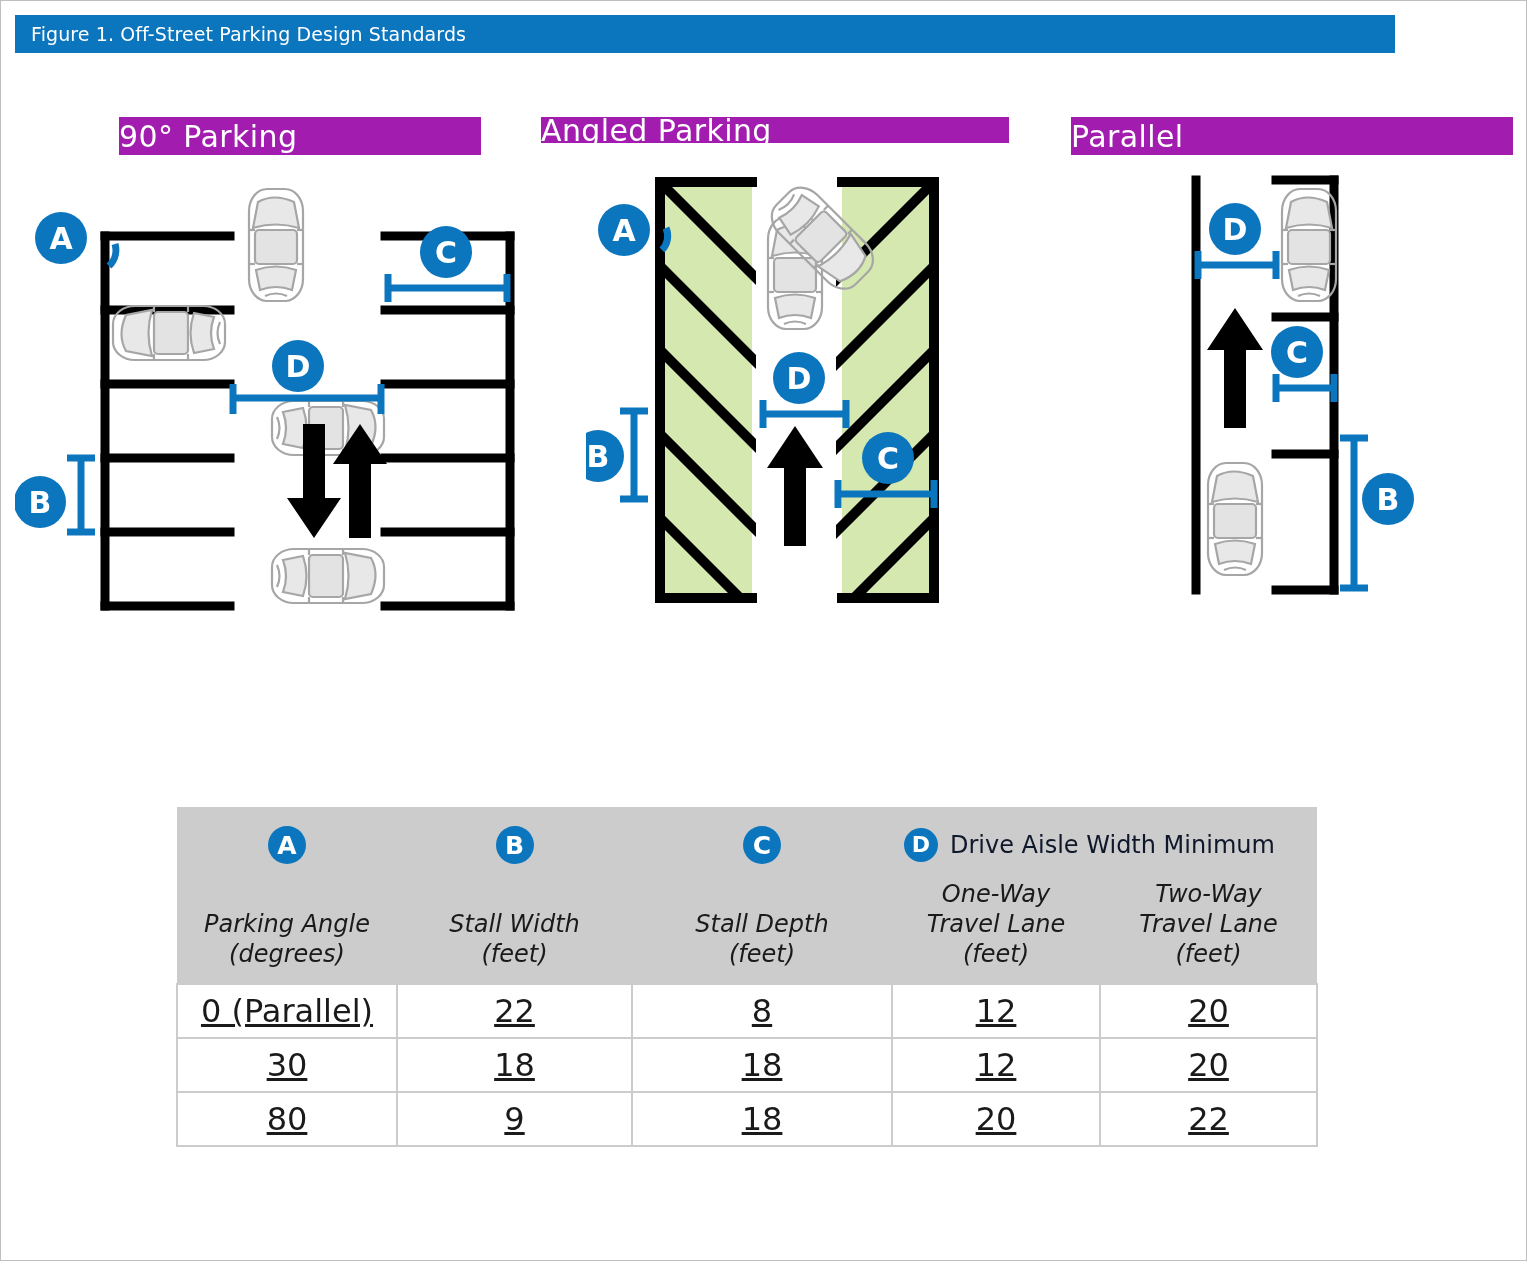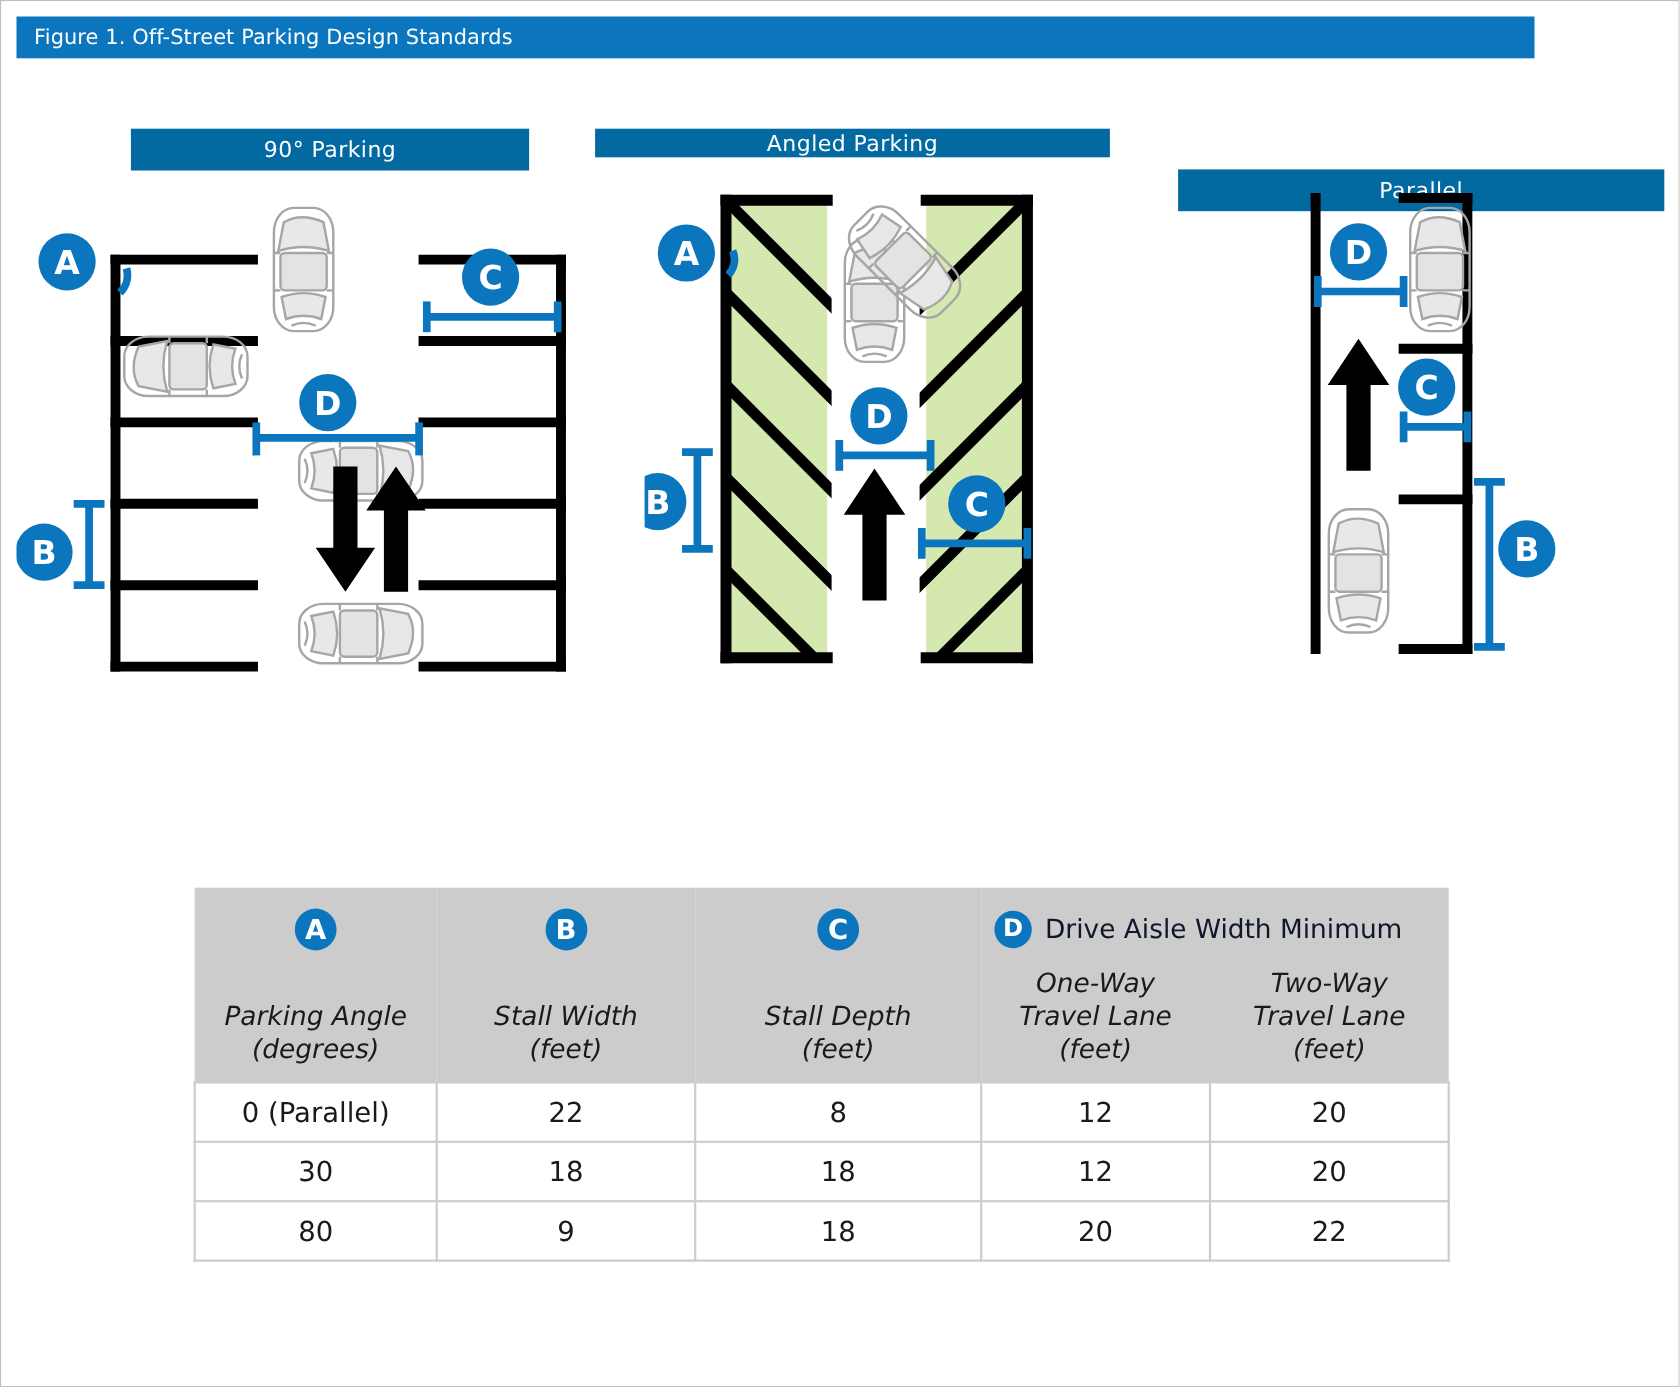--- a/index.html
+++ b/index.html
@@ -37,32 +37,31 @@
     transform: translateY(-50%);
     color: #ffffff;
     font-size: 19px;
     letter-spacing: .1px;
     white-space: nowrap;
   }
 
   
   .sec-bar {
     position: absolute;
-    background: #0369a1;
+    background: #a21caf;
     color: #ffffff;
     display: flex;
     align-items: center;
-    justify-content: center;
-    font-size: 20px;
+    font-size: 30px;
     letter-spacing: .4px;
     box-sizing: border-box;
   }
   #bar-90   { left: 118px;  top: 116px; width: 362px; height: 38px; }
   #bar-ang  { left: 540px;  top: 116px; width: 468px; height: 26px; }
-  #bar-par  { left: 1070px; top: 116px; width: 442px; height: 38px; margin-top: 37px; }
+  #bar-par  { left: 1070px; top: 116px; width: 442px; height: 38px; }
 
   
   .diagram {
     position: absolute;
   }
   #diagram-90   { left: 14px;   top: 165px; width: 530px; height: 460px; }
   #diagram-ang  { left: 585px;  top: 165px; width: 410px; height: 460px; }
   #diagram-par  { left: 1155px; top: 165px; width: 280px; height: 460px; }
   .diagram svg { display: block; }
 
@@ -145,25 +144,26 @@
     align-items: center;
     justify-content: flex-start;
     padding-left: 12px;
     gap: 12px;
     box-sizing: border-box;
   }
 
   table.std tbody td {
     border: 2px solid #cccccc;
     text-align: center;
-    font-size: 25px;
+    font-size: 32px;
     color: #1a1a1a;
     height: 52px;
     padding: 0;
     background: #ffffff;
+    text-decoration: underline;
   }
   table.std tbody tr td:first-child { border-left: 2px solid #cccccc; }
 </style>
 </head>
 <body>
 
 <div id="figure">
 
   <div class="title-bar">
     <span class="title-text">Figure 1. Off-Street Parking Design Standards</span>

